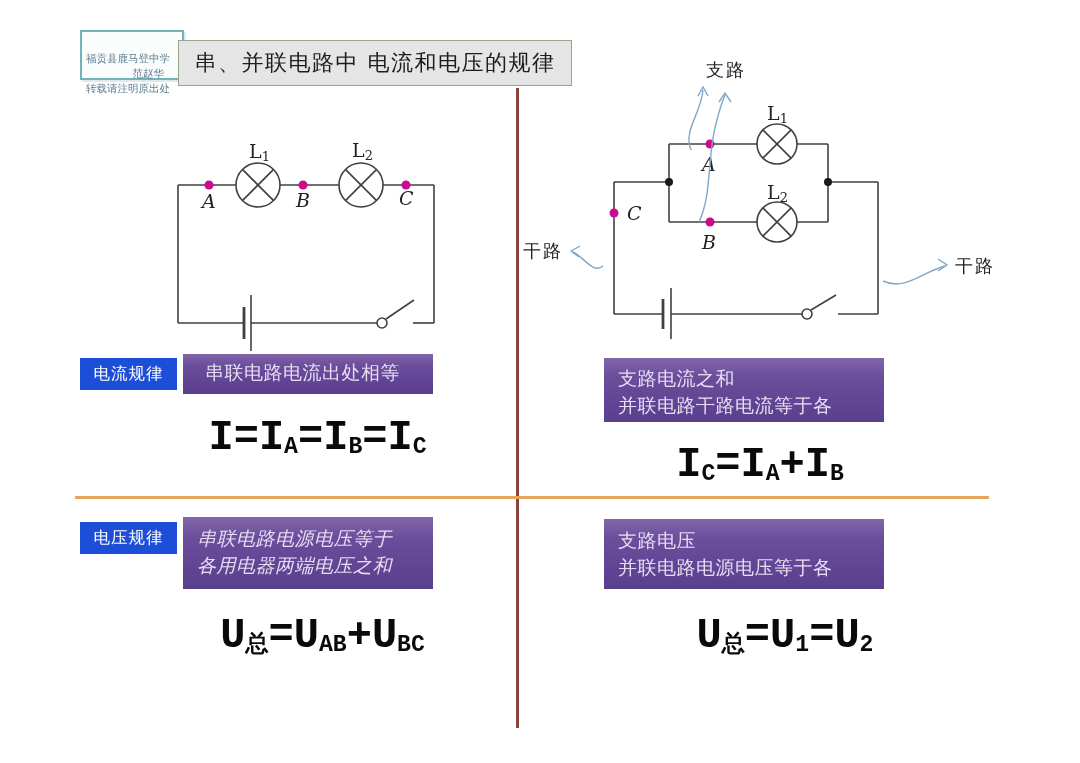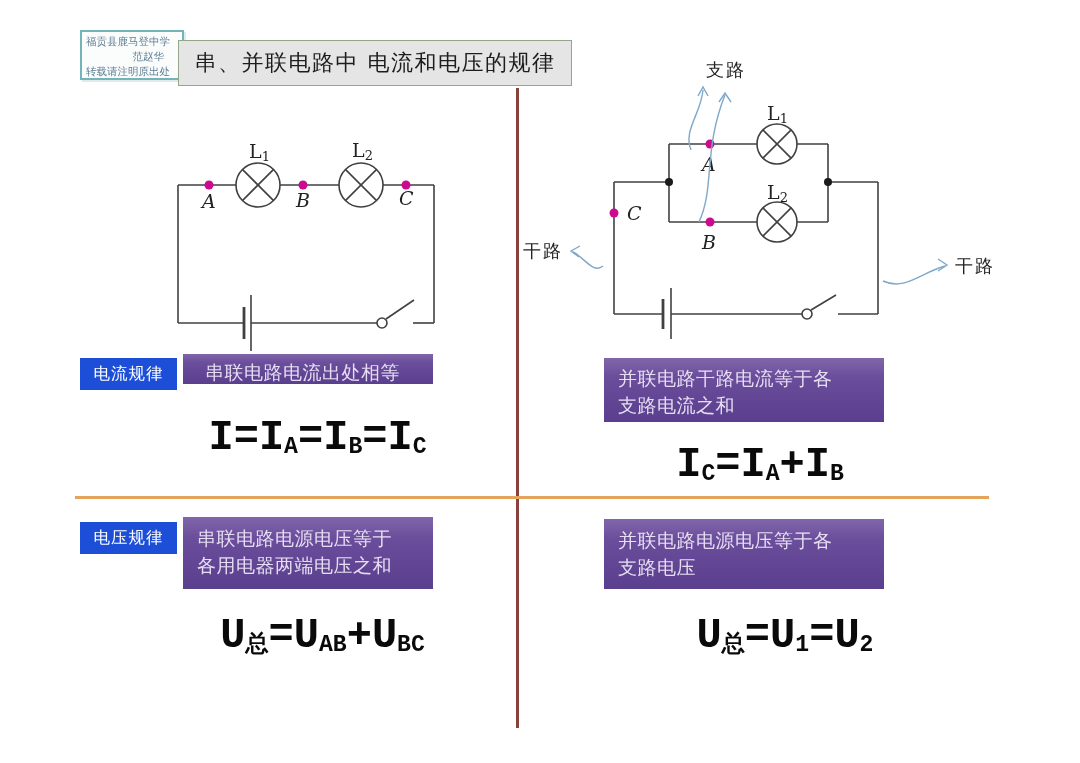--- a/index.html
+++ b/index.html
@@ -3,21 +3,21 @@
 <meta charset="utf-8">
 <style>
   html,body{margin:0;padding:0;background:#ffffff;}
   #slide{position:relative;width:1080px;height:763px;background:#ffffff;overflow:hidden;
          font-family:"Liberation Sans",sans-serif;}
   .abs{position:absolute;}
 
   
   .watermark{left:80px;top:30px;width:104px;height:50px;border:2px solid #72b4ba;
              background:#fbfdfd;color:#5e7d94;font-size:10.5px;line-height:1.45;
-             padding:2px 4px;box-sizing:border-box;font-family:"DejaVu Serif",serif;
+             padding:19px 4px;box-sizing:border-box;font-family:"DejaVu Serif",serif;
              box-shadow:2px 2px 0 rgba(130,170,180,.25);}
   .watermark .r{text-align:right;padding-right:14px;}
 
   
   .title-banner{left:178px;top:40px;width:392px;height:44px;background:#e5e5e5;
                 border:1px solid #97a58b;color:#1d1d1d;font-size:22px;letter-spacing:1.5px;
                 display:flex;align-items:center;justify-content:center;
                 font-family:"DejaVu Serif",serif;}
 
   
@@ -163,42 +163,42 @@
     </g>
     <text class="cn-label" x="450" y="232">干路</text>
     <g>
       <path class="blue-arrow" d="M378,241 C400,251 415,233 440,226"></path>
       <path class="blue-arrow" d="M433,219 L442,225 L433,231"></path>
     </g>
   </svg>
 
   <div class="abs tag-box" style="left:80px;top:358px;">电流规律</div>
 
-  <div class="abs purple-box" style="left:183px;top:354px;width:250px;height:30px;padding:5px 0 0 22px;">
+  <div class="abs purple-box" style="left:183px;top:354px;width:250px;height:40px;padding:5px 0 0 22px;">
     <div class="pb-line">串联电路电流出处相等</div>
   </div>
 
   <div class="abs purple-box" style="left:604px;top:358px;width:280px;height:64px;padding:7px 0 0 14px;">
+    <div class="pb-line">支路电流之和</div>
     <div class="pb-line">并联电路干路电流等于各</div>
-    <div class="pb-line">支路电流之和</div>
   </div>
 
   <div class="abs formula" style="left:150px;top:414px;width:335px;"><span>I</span><span>=</span><span>I</span><span class="fsub">A</span><span>=</span><span>I</span><span class="fsub">B</span><span>=</span><span>I</span><span class="fsub">C</span></div>
 
   <div class="abs formula" style="left:615px;top:441px;width:290px;"><span>I</span><span class="fsub">C</span><span>=</span><span>I</span><span class="fsub">A</span><span>+</span><span>I</span><span class="fsub">B</span></div>
 
   <div class="abs tag-box" style="left:80px;top:522px;">电压规律</div>
 
-  <div class="abs purple-box" style="left:183px;top:517px;width:250px;height:72px;padding:8px 0 12px 14px;">
+  <div class="abs purple-box" style="left:183px;top:517px;width:250px;height:72px;padding:8px 0 12px 14px;font-style:italic;">
     <div class="pb-line">串联电路电源电压等于</div>
     <div class="pb-line">各用电器两端电压之和</div>
   </div>
 
   <div class="abs purple-box" style="left:604px;top:519px;width:280px;height:70px;padding:8px 0 0 14px;">
+    <div class="pb-line">支路电压</div>
     <div class="pb-line">并联电路电源电压等于各</div>
-    <div class="pb-line">支路电压</div>
   </div>
 
   <div class="abs formula" style="left:150px;top:612px;width:345px;"><span>U</span><span class="fsub">总</span><span>=</span><span>U</span><span class="fsub">AB</span><span>+</span><span>U</span><span class="fsub">BC</span></div>
 
   <div class="abs formula" style="left:635px;top:612px;width:300px;"><span>U</span><span class="fsub">总</span><span>=</span><span>U</span><span class="fsub">1</span><span>=</span><span>U</span><span class="fsub">2</span></div>
 
 </div>
 
 </body></html>

